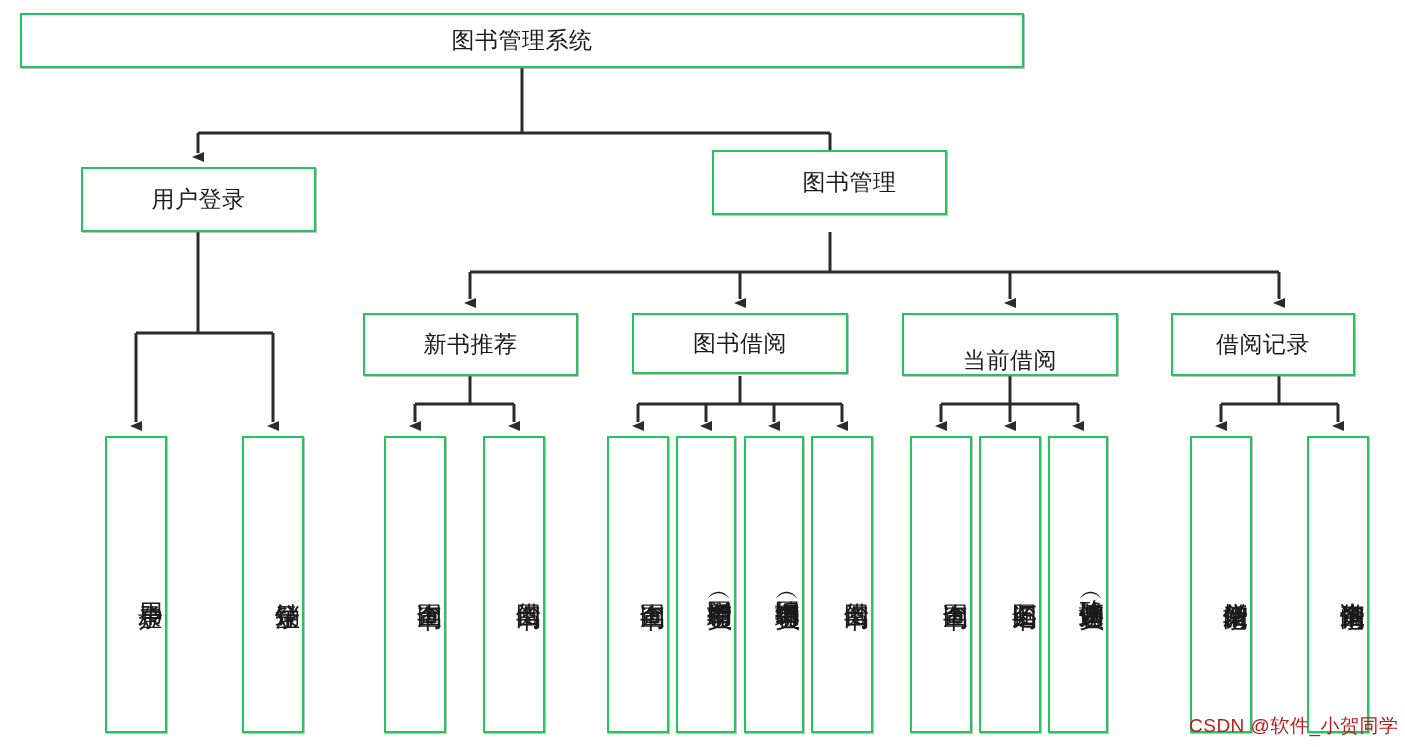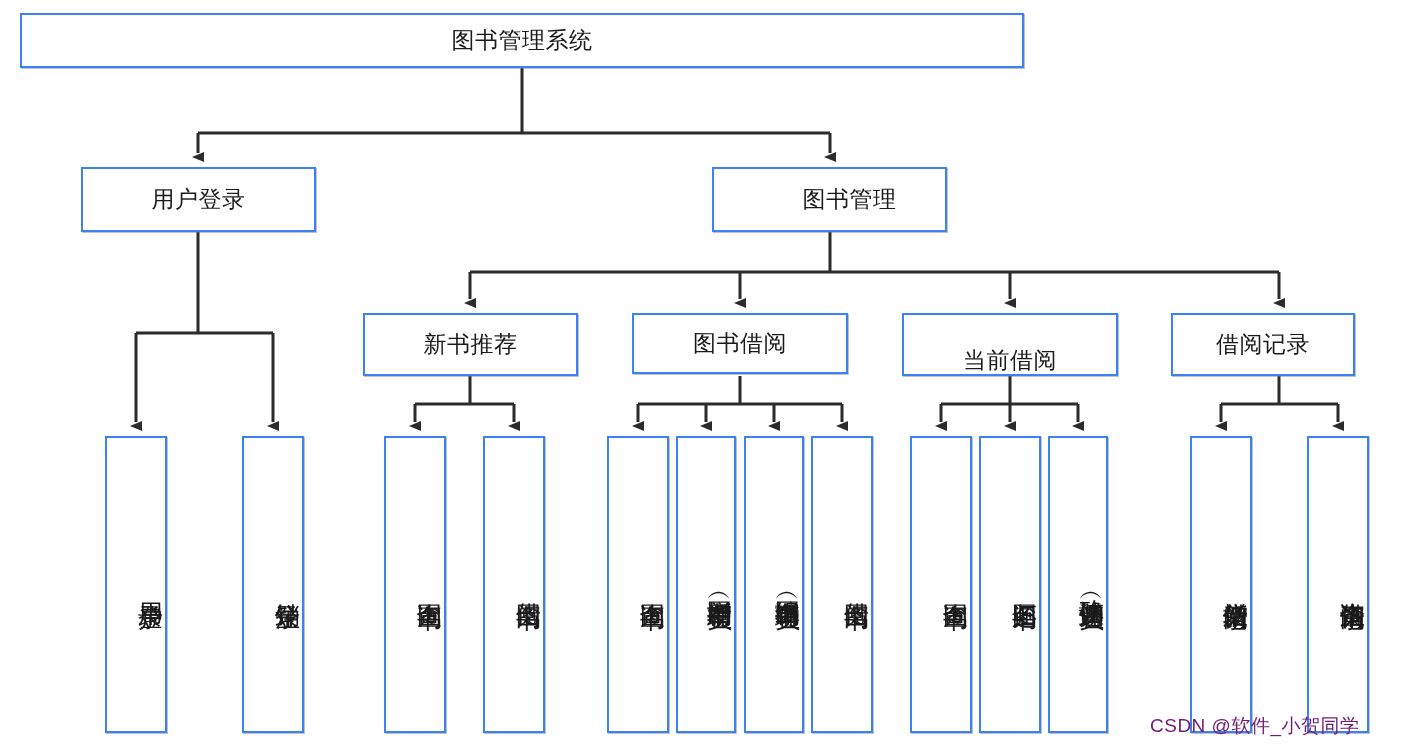--- a/index.html
+++ b/index.html
@@ -13,21 +13,21 @@
   #canvas {
     position: relative;
     width: 1405px;
     height: 747px;
     background: #ffffff;
     overflow: hidden;
   }
   .node {
     position: absolute;
     box-sizing: border-box;
-    border: 2px solid #3b82f6;
+    border: 2px solid #22c55e;
     background: #ffffff;
     display: flex;
     align-items: center;
     justify-content: center;
     color: #1a1a1a;
     text-align: center;
     line-height: 1.12;
     box-shadow: 1px 1px 0 rgba(120,120,120,0.45);
   }
   .node.horiz {
@@ -51,24 +51,24 @@
   .edge-svg {
     position: absolute;
     left: 0;
     top: 0;
     width: 1405px;
     height: 747px;
     pointer-events: none;
   }
   .watermark {
     position: absolute;
-    left: 1150px;
+    left: 1189px;
     top: 713px;
     font-size: 19px;
-    color: #701a75;
+    color: #b91c1c;
     white-space: nowrap;
     letter-spacing: 0.5px;
   }
 </style>
 </head>
 <body>
 
 <div id="canvas">
 
   <svg class="edge-svg" viewBox="0 0 1405 747">
@@ -121,21 +121,21 @@
     </g>
   </svg>
 
   <div class="node horiz" style="left:20px; top:13px; width:1004px; height:55px;">
     <span>图书管理系统</span>
   </div>
 
   <div class="node horiz" style="left:81px; top:167px; width:235px; height:65px;">
     <span>用户登录</span>
   </div>
-  <div class="node horiz" style="left:712px; top:167px; width:235px; height:65px;padding-left:40px;">
+  <div class="node horiz" style="left:712px; top:150px; width:235px; height:65px;padding-left:40px;">
     <span>图书管理</span>
   </div>
 
   <div class="node horiz" style="left:363px; top:313px; width:215px; height:63px;">
     <span>新书推荐</span>
   </div>
   <div class="node horiz" style="left:632px; top:313px; width:216px; height:61px;">
     <span>图书借阅</span>
   </div>
   <div class="node horiz" style="left:902px; top:313px; width:216px; height:63px;align-items:flex-end;">

